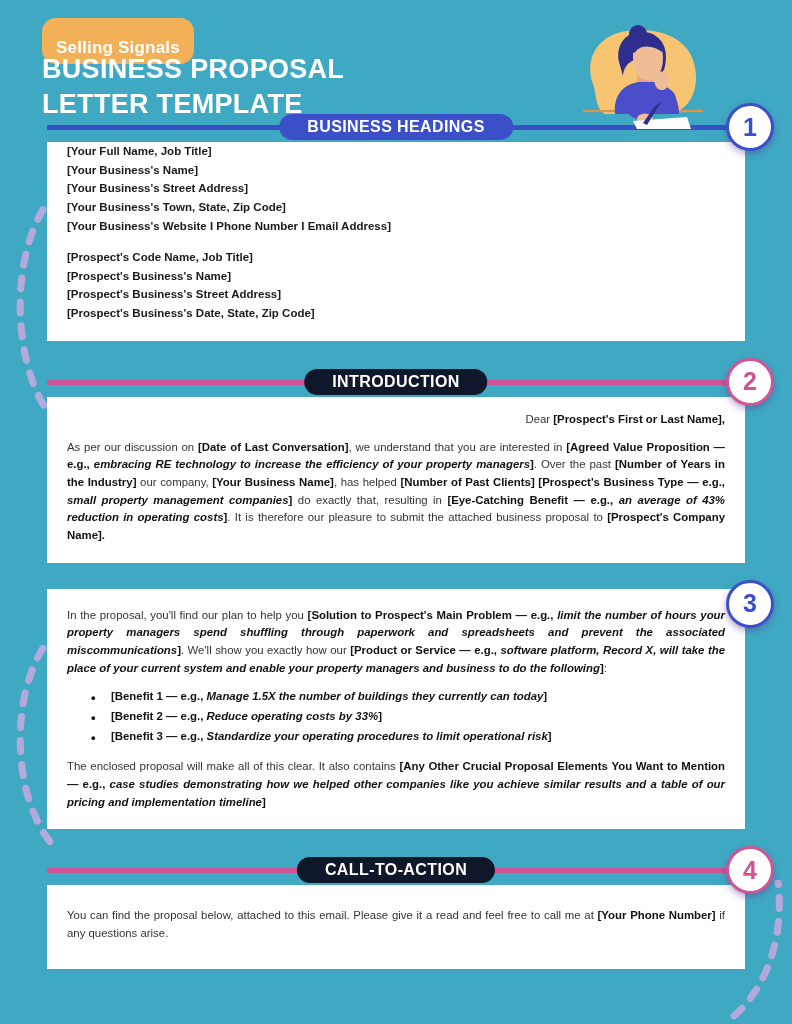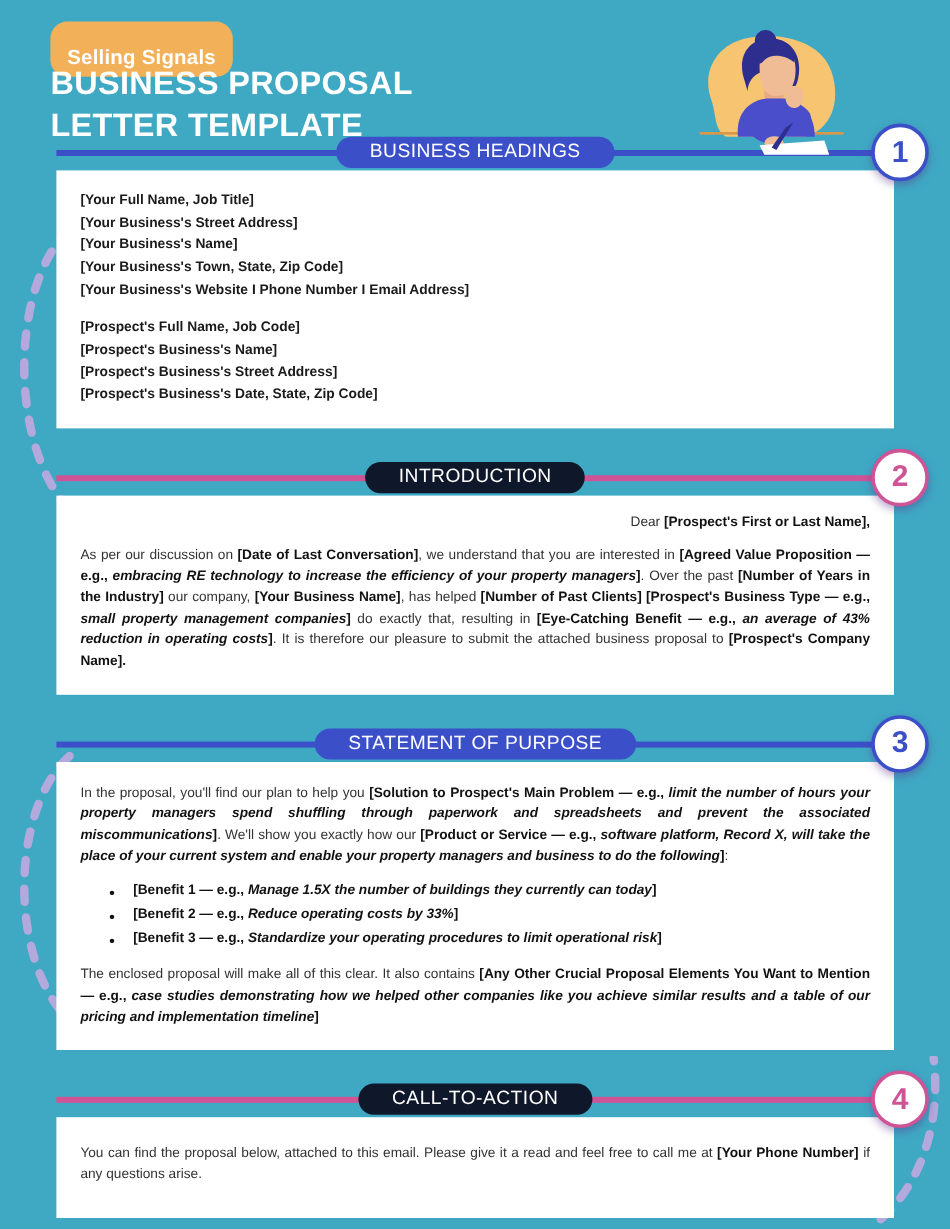--- a/index.html
+++ b/index.html
@@ -95,21 +95,21 @@
     position: absolute;
     left: 50%;
     transform: translateX(-50%);
     top: 2px;
     height: 26px;
     line-height: 26px;
     padding: 0 28px;
     border-radius: 13px;
     color: #FFFFFF;
     font-size: 16px;
-    font-weight: normal;
+    font-weight: bold;
     letter-spacing: 0.4px;
     white-space: nowrap;
     text-align: right;
   }
   .blue .headbar-pill { background: #3B50C8; }
   .pink .headbar-pill { background: #0f172a; }
 
   .card {
     background: #FFFFFF;
     margin: 0 47px;
@@ -258,28 +258,28 @@
     </svg>
   </div>
 </div>
 
 <div class="section blue">
   <div class="section-headbar">
     <div class="headbar-line"></div>
     <div class="headbar-pill">BUSINESS HEADINGS</div>
   </div>
   <div class="num-badge blue-badge" style="top:-9px;">1</div>
-  <div class="card" style="padding-top:16px; padding-bottom:18px;">
+  <div class="card" style="padding-top:0; padding-bottom:18px;">
     <div class="addr-line">[Your Full Name, Job Title]</div>
+    <div class="addr-line">[Your Business's Name]</div>
     <div class="addr-line">[Your Business's Street Address]</div>
-    <div class="addr-line">[Your Business's Name]</div>
     <div class="addr-line">[Your Business's Town, State, Zip Code]</div>
     <div class="addr-line">[Your Business's Website I Phone Number I Email Address]</div>
     <div class="addr-spacer"></div>
-    <div class="addr-line">[Prospect's Full Name, Job Code]</div>
+    <div class="addr-line">[Prospect's Code Name, Job Title]</div>
     <div class="addr-line">[Prospect's Business's Name]</div>
     <div class="addr-line">[Prospect's Business's Street Address]</div>
     <div class="addr-line">[Prospect's Business's Date, State, Zip Code]</div>
   </div>
 </div>
 
 <div class="gap"></div>
 
 <div class="section pink">
   <div class="section-headbar">
@@ -291,24 +291,20 @@
     <div class="salutation">
       <span>Dear </span><b>[Prospect's First or Last Name],</b>
     </div>
     <p class="body">As per our discussion on <b>[Date of Last Conversation]</b>, we understand that you are interested in <b>[Agreed Value Proposition — e.g., </b><b><i>embracing RE technology to increase the efficiency of your property managers</i></b><b>]</b>. Over the past <b>[Number of Years in the Industry]</b> our company, <b>[Your Business Name]</b>, has helped <b>[Number of Past Clients] [Prospect's Business Type — e.g., </b><b><i>small property management companies</i></b><b>]</b> do exactly that, resulting in <b>[Eye-Catching Benefit — e.g., </b><b><i>an average of 43% reduction in operating costs</i></b><b>]</b>. It is therefore our pleasure to submit the attached business proposal to <b>[Prospect's Company Name]</b><b>.</b></p>
   </div>
 </div>
 
 <div class="gap"></div>
 
 <div class="section blue">
-  <div class="section-headbar">
-    <div class="headbar-line"></div>
-    <div class="headbar-pill">STATEMENT OF PURPOSE</div>
-  </div>
   <div class="num-badge blue-badge" style="top:-9px;">3</div>
   <div class="card" style="padding-top:18px; padding-bottom:18px;">
     <p class="body">In the proposal, you'll find our plan to help you <b>[Solution to Prospect's Main Problem — e.g., </b><b><i>limit the number of hours your property managers spend shuffling through paperwork and spreadsheets and prevent the associated miscommunications</i></b><b>]</b>. We'll show you exactly how our <b>[Product or Service — e.g., </b><b><i>software platform, Record X, will take the place of your current system and enable your property managers and business to do the following</i></b><b>]</b>:</p>
     <ul class="benefits">
         <li>[Benefit 1 — e.g., <i>Manage 1.5X the number of buildings they currently can today</i>]</li>
         <li>[Benefit 2 — e.g., <i>Reduce operating costs by 33%</i>]</li>
         <li>[Benefit 3 — e.g., <i>Standardize your operating procedures to limit operational risk</i>]</li>
       </ul>
     <p class="body">The enclosed proposal will make all of this clear. It also contains <b>[Any Other Crucial Proposal Elements You Want to Mention — e.g., </b><b><i>case studies demonstrating how we helped other companies like you achieve similar results and a table of our pricing and implementation timeline</i></b><b>]</b></p>
   </div>

